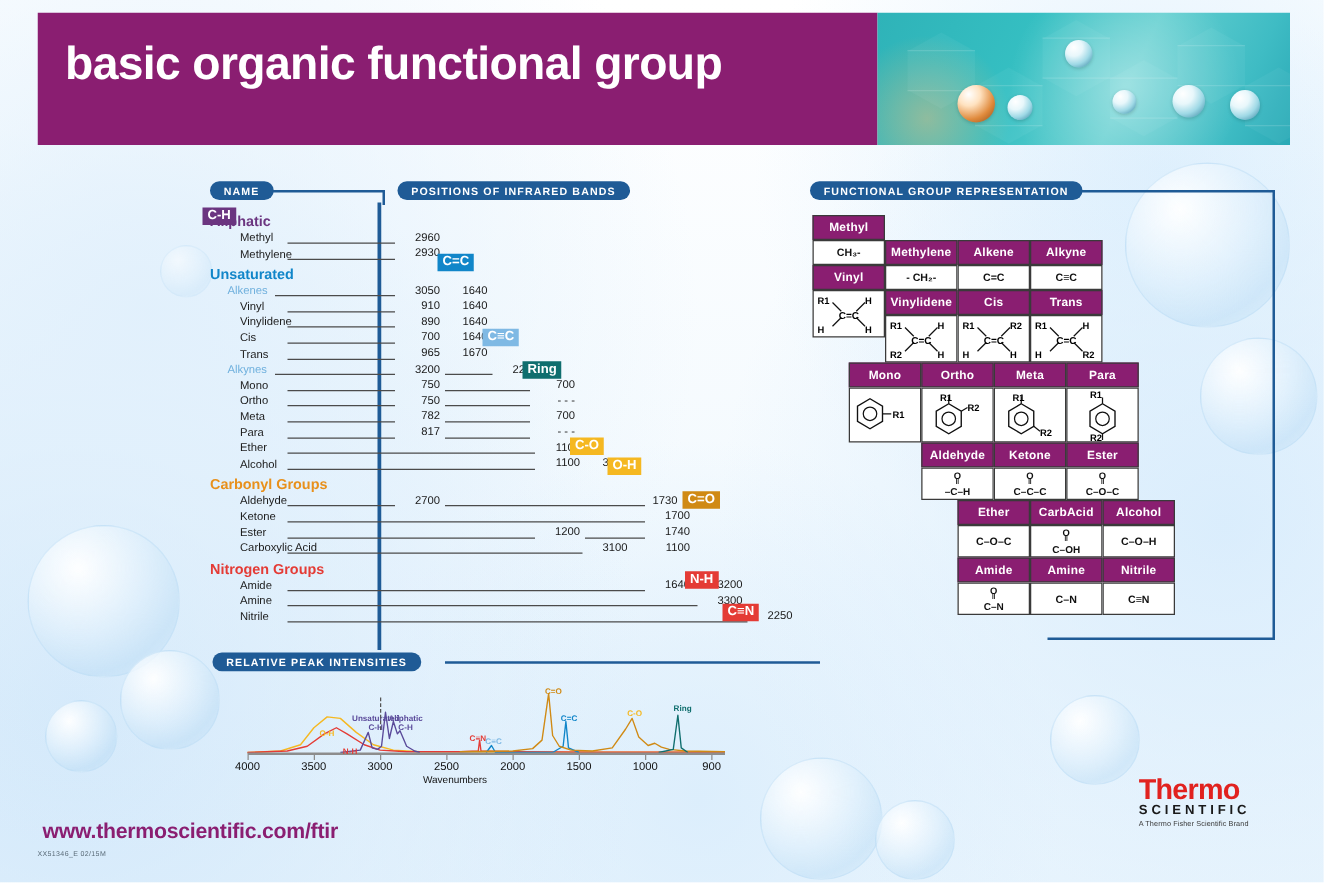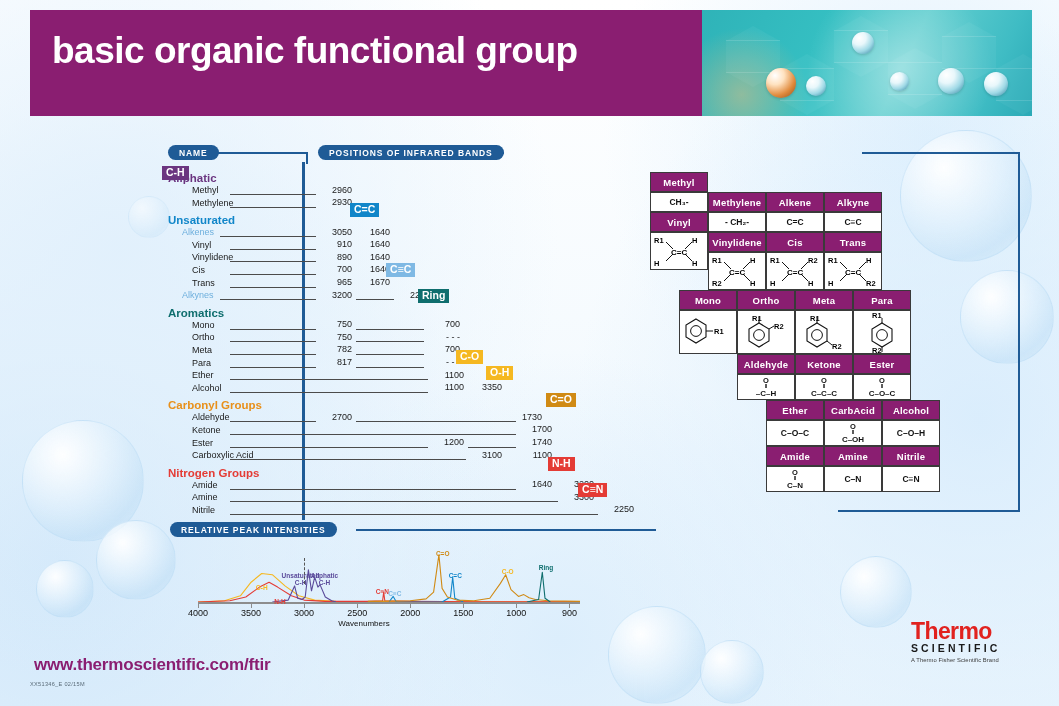--- a/index.html
+++ b/index.html
@@ -122,20 +122,21 @@
   <div class="railv" style="left:306px;top:152px;height:12px;"></div>
   <div class="railh" style="left:494px;top:152px;width:10px;"></div>
   <div class="railh" style="left:862px;top:152px;width:158px;"></div>
   <div class="railv" style="left:1018px;top:152px;height:360px;"></div>
   <div class="railh" style="left:838px;top:510px;width:182px;"></div>
   <div class="railh" style="left:356px;top:529px;width:300px;"></div>
   <div class="vrail"></div>
 
   <div class="pill" style="left:168px;top:145px;">Name</div>
   <div class="pill" style="left:318px;top:145px;">Positions of Infrared Bands</div>
+  <div class="pill" style="left:648px;top:145px;">Functional Group Representation</div>
   <div class="pill" style="left:170px;top:522px;">Relative Peak Intensities</div>
 
   <div id="irtable">
       <div class="grp" style="color:#6b3580">Aliphatic</div>
       <div class="row">
         <div class="rname" style="">Methyl</div>
         <div class="leader" style="left:62px;width:86px"></div>
         <div class="val" style="left:150px;width:34px">2960</div>
       </div>
       <div class="row">
@@ -174,21 +175,20 @@
         <div class="val" style="left:150px;width:34px">965</div>
         <div class="val" style="left:188px;width:34px">1670</div>
       </div>
       <div class="row">
         <div class="rname sub" style="color:#6fb0dd;">Alkynes</div>
         <div class="leader" style="left:52px;width:96px"></div>
         <div class="leader" style="left:188px;width:38px"></div>
         <div class="val" style="left:150px;width:34px">3200</div>
         <div class="val" style="left:228px;width:34px">2200</div>
       </div>
-      <div class="grp" style="color:#0f6e6e">Aromatics</div>
       <div class="row">
         <div class="rname" style="">Mono</div>
         <div class="leader" style="left:62px;width:86px"></div>
         <div class="leader" style="left:188px;width:68px"></div>
         <div class="val" style="left:150px;width:34px">750</div>
         <div class="val" style="left:258px;width:34px">700</div>
       </div>
       <div class="row">
         <div class="rname" style="">Ortho</div>
         <div class="leader" style="left:62px;width:86px"></div>

